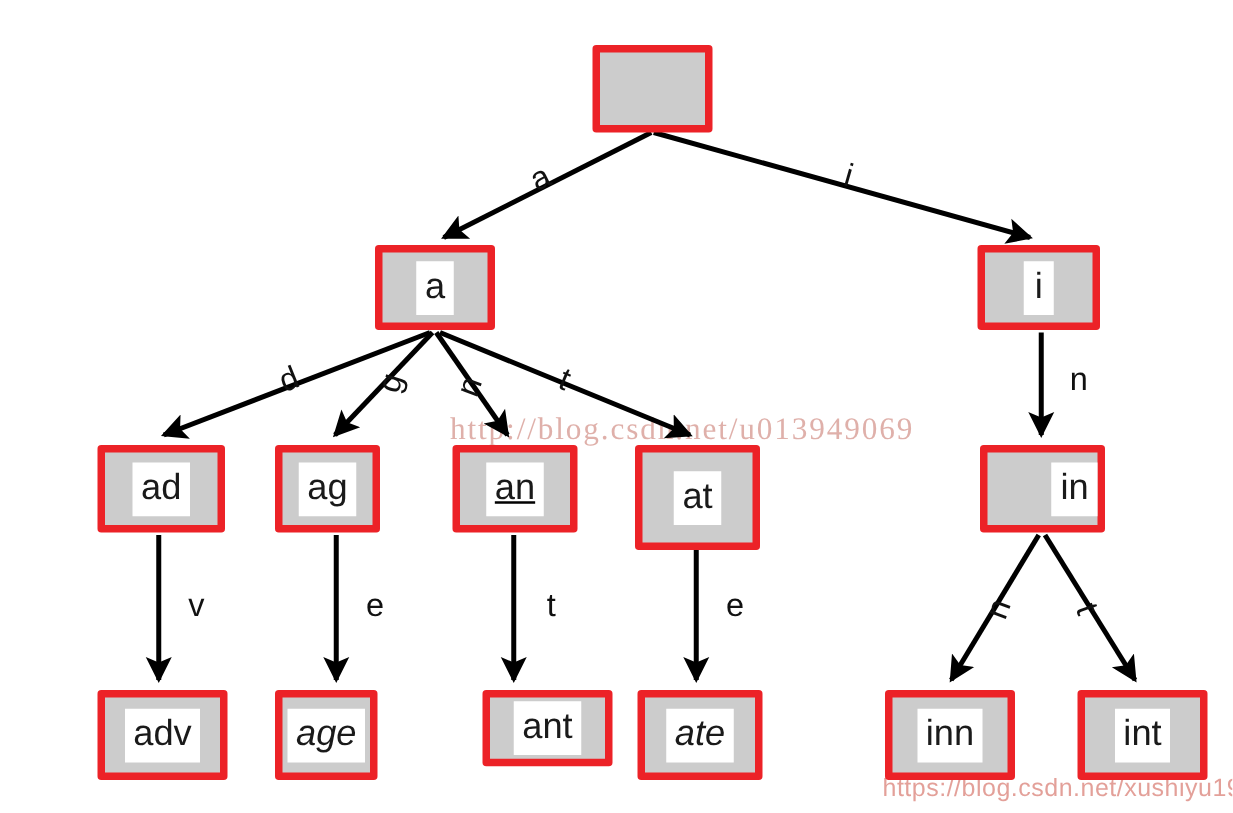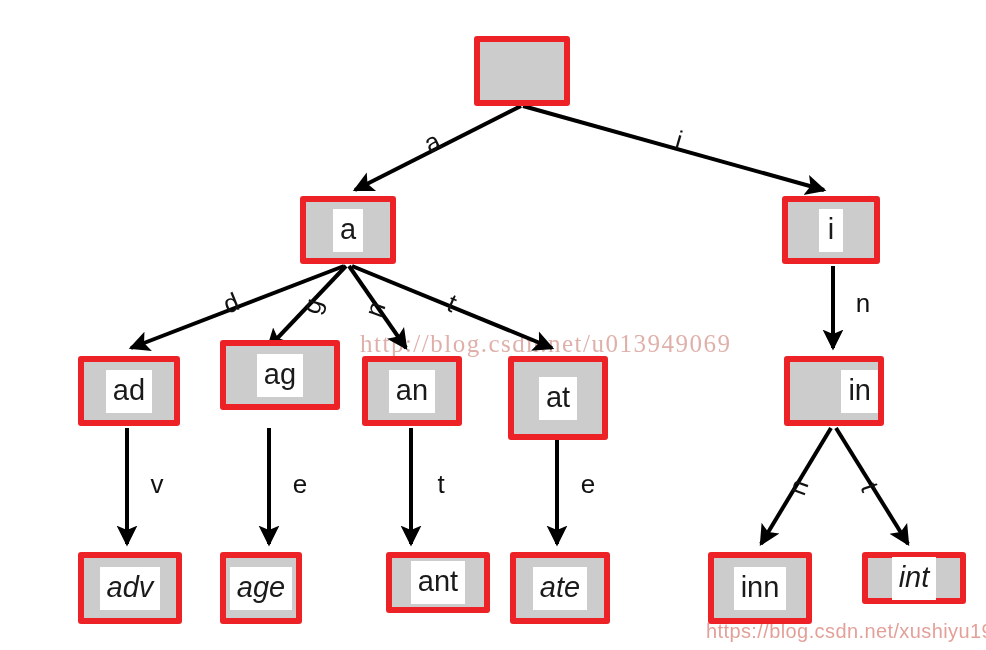--- a/index.html
+++ b/index.html
@@ -118,48 +118,48 @@
       <div class="node empty" style="left: 474px; top: 36px; width: 96px; height: 70px;"></div>
       <div class="node" style="left: 300px; top: 196px; width: 96px; height: 68px;">
         <span class="label">a</span>
       </div>
       <div class="node" style="left: 782px; top: 196px; width: 98px; height: 68px;">
         <span class="label">i</span>
       </div>
       <div class="node" style="left: 78px; top: 356px; width: 102px; height: 70px;">
         <span class="label">ad</span>
       </div>
-      <div class="node" style="left: 220px; top: 340px; width: 120px; height: 70px;">
+      <div class="node" style="left: 220px; top: 356px; width: 84px; height: 70px;">
         <span class="label">ag</span>
       </div>
-      <div class="node" style="left: 362px; top: 356px; width: 100px; height: 70px;">
+      <div class="node" style="left: 362px; top: 356px; width: 100px; height: 70px; text-decoration: underline;">
         <span class="label">an</span>
       </div>
       <div class="node" style="left: 508px; top: 356px; width: 100px; height: 84px;">
         <span class="label">at</span>
       </div>
       <div class="node" style="left: 784px; top: 356px; width: 100px; height: 70px; justify-content: flex-end;">
         <span class="label">in</span>
       </div>
-      <div class="node" style="left: 78px; top: 552px; width: 104px; height: 72px; font-style: italic;">
+      <div class="node" style="left: 78px; top: 552px; width: 104px; height: 72px;">
         <span class="label">adv</span>
       </div>
       <div class="node" style="left: 220px; top: 552px; width: 82px; height: 72px; font-style: italic;">
         <span class="label">age</span>
       </div>
       <div class="node" style="left: 362px; top: 552px; width: 104px; height: 61px; margin-left: 24px;">
         <span class="label">ant</span>
       </div>
       <div class="node" style="left: 510px; top: 552px; width: 100px; height: 72px; font-style: italic;">
         <span class="label">ate</span>
       </div>
       <div class="node" style="left: 708px; top: 552px; width: 104px; height: 72px; align-items: center;">
         <span class="label">inn</span>
       </div>
-      <div class="node" style="left: 862px; top: 552px; width: 104px; height: 52px; font-style: italic;">
+      <div class="node" style="left: 862px; top: 552px; width: 104px; height: 72px;">
         <span class="label">int</span>
       </div>
     </div>
   <div id="edge-labels-layer">
       <div class="edge-label" style="left: 432px; top: 142px; transform: translate(-50%, -50%) rotate(-26deg);">a</div>
       <div class="edge-label" style="left: 679px; top: 140px; transform: translate(-50%, -50%) rotate(16deg);">i</div>
       <div class="edge-label" style="left: 231px; top: 303px; transform: translate(-50%, -50%) rotate(-22deg);">d</div>
       <div class="edge-label" style="left: 312px; top: 306px; transform: translate(-50%, -50%) rotate(-73deg);">g</div>
       <div class="edge-label" style="left: 375px; top: 309px; transform: translate(-50%, -50%) rotate(-70deg);">n</div>
       <div class="edge-label" style="left: 452px; top: 303px; transform: translate(-50%, -50%) rotate(23deg);">t</div>

